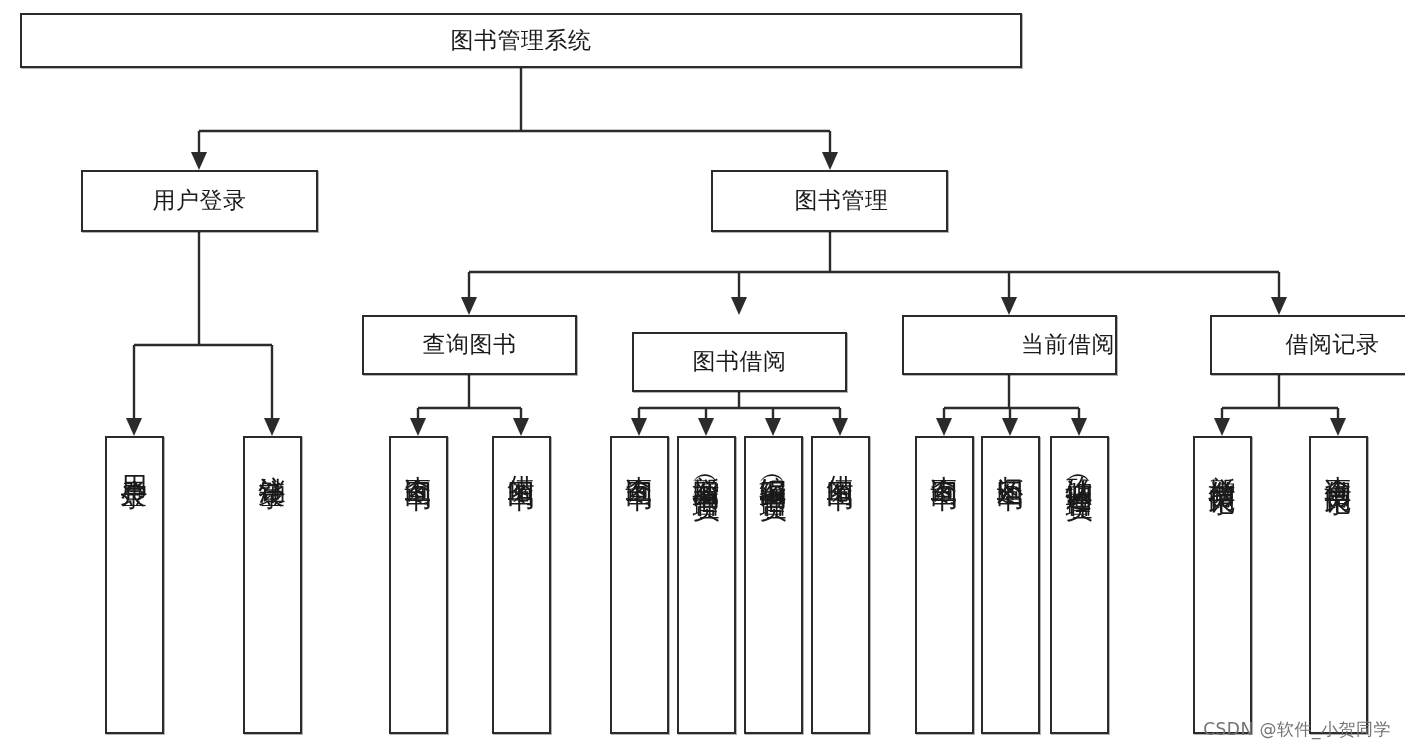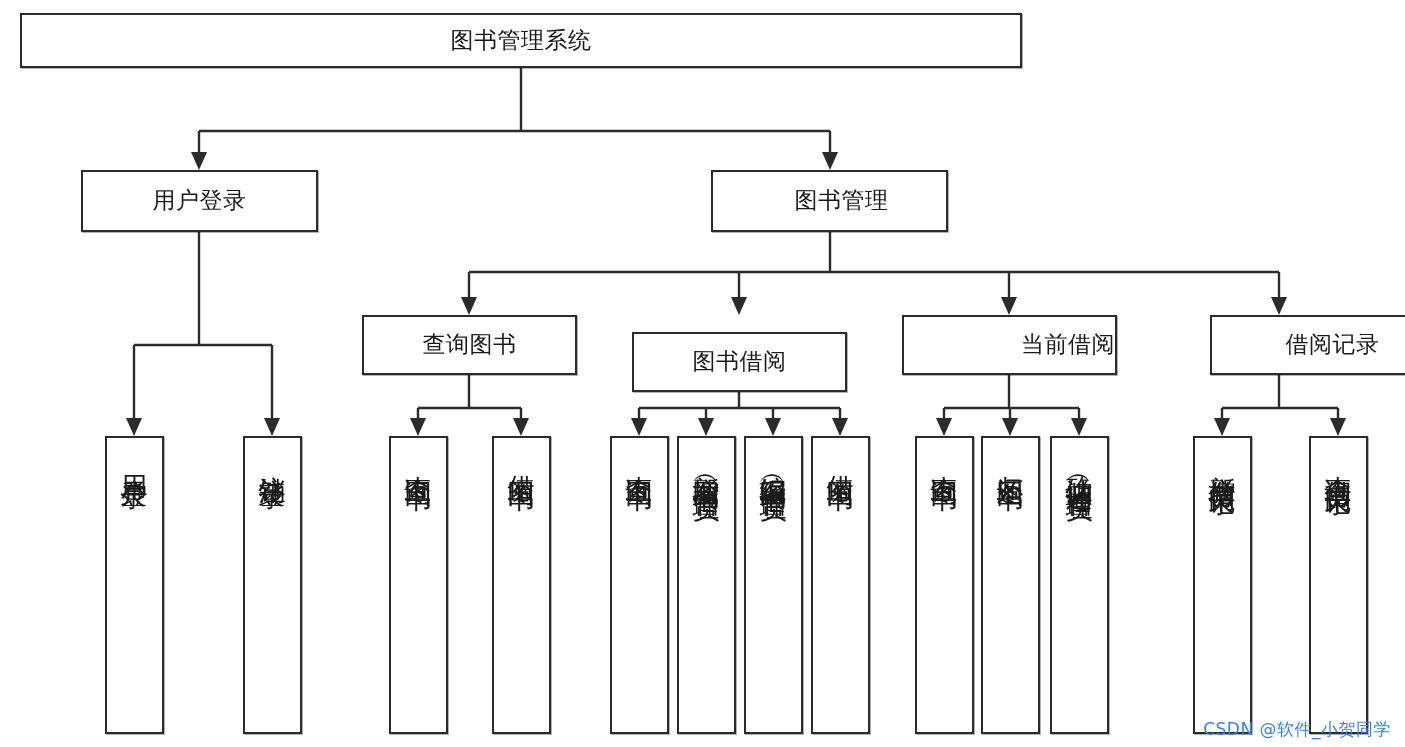--- a/index.html
+++ b/index.html
@@ -47,21 +47,21 @@
     font-size:27px;
     letter-spacing:3px;
     line-height:1;
     white-space:nowrap;
   }
   .watermark{
     position:absolute;
     right:14px;
     bottom:6px;
     font-size:17px;
-    color:#3b82f6;
+    color:#737373;
     letter-spacing:.5px;
     user-select:none;
     white-space:nowrap;
   }
   svg.links{
     position:absolute;left:0;top:0;width:1405px;height:747px;
     pointer-events:none;
   }
   svg.links line, svg.links path{
     stroke:#2b2b2b;

